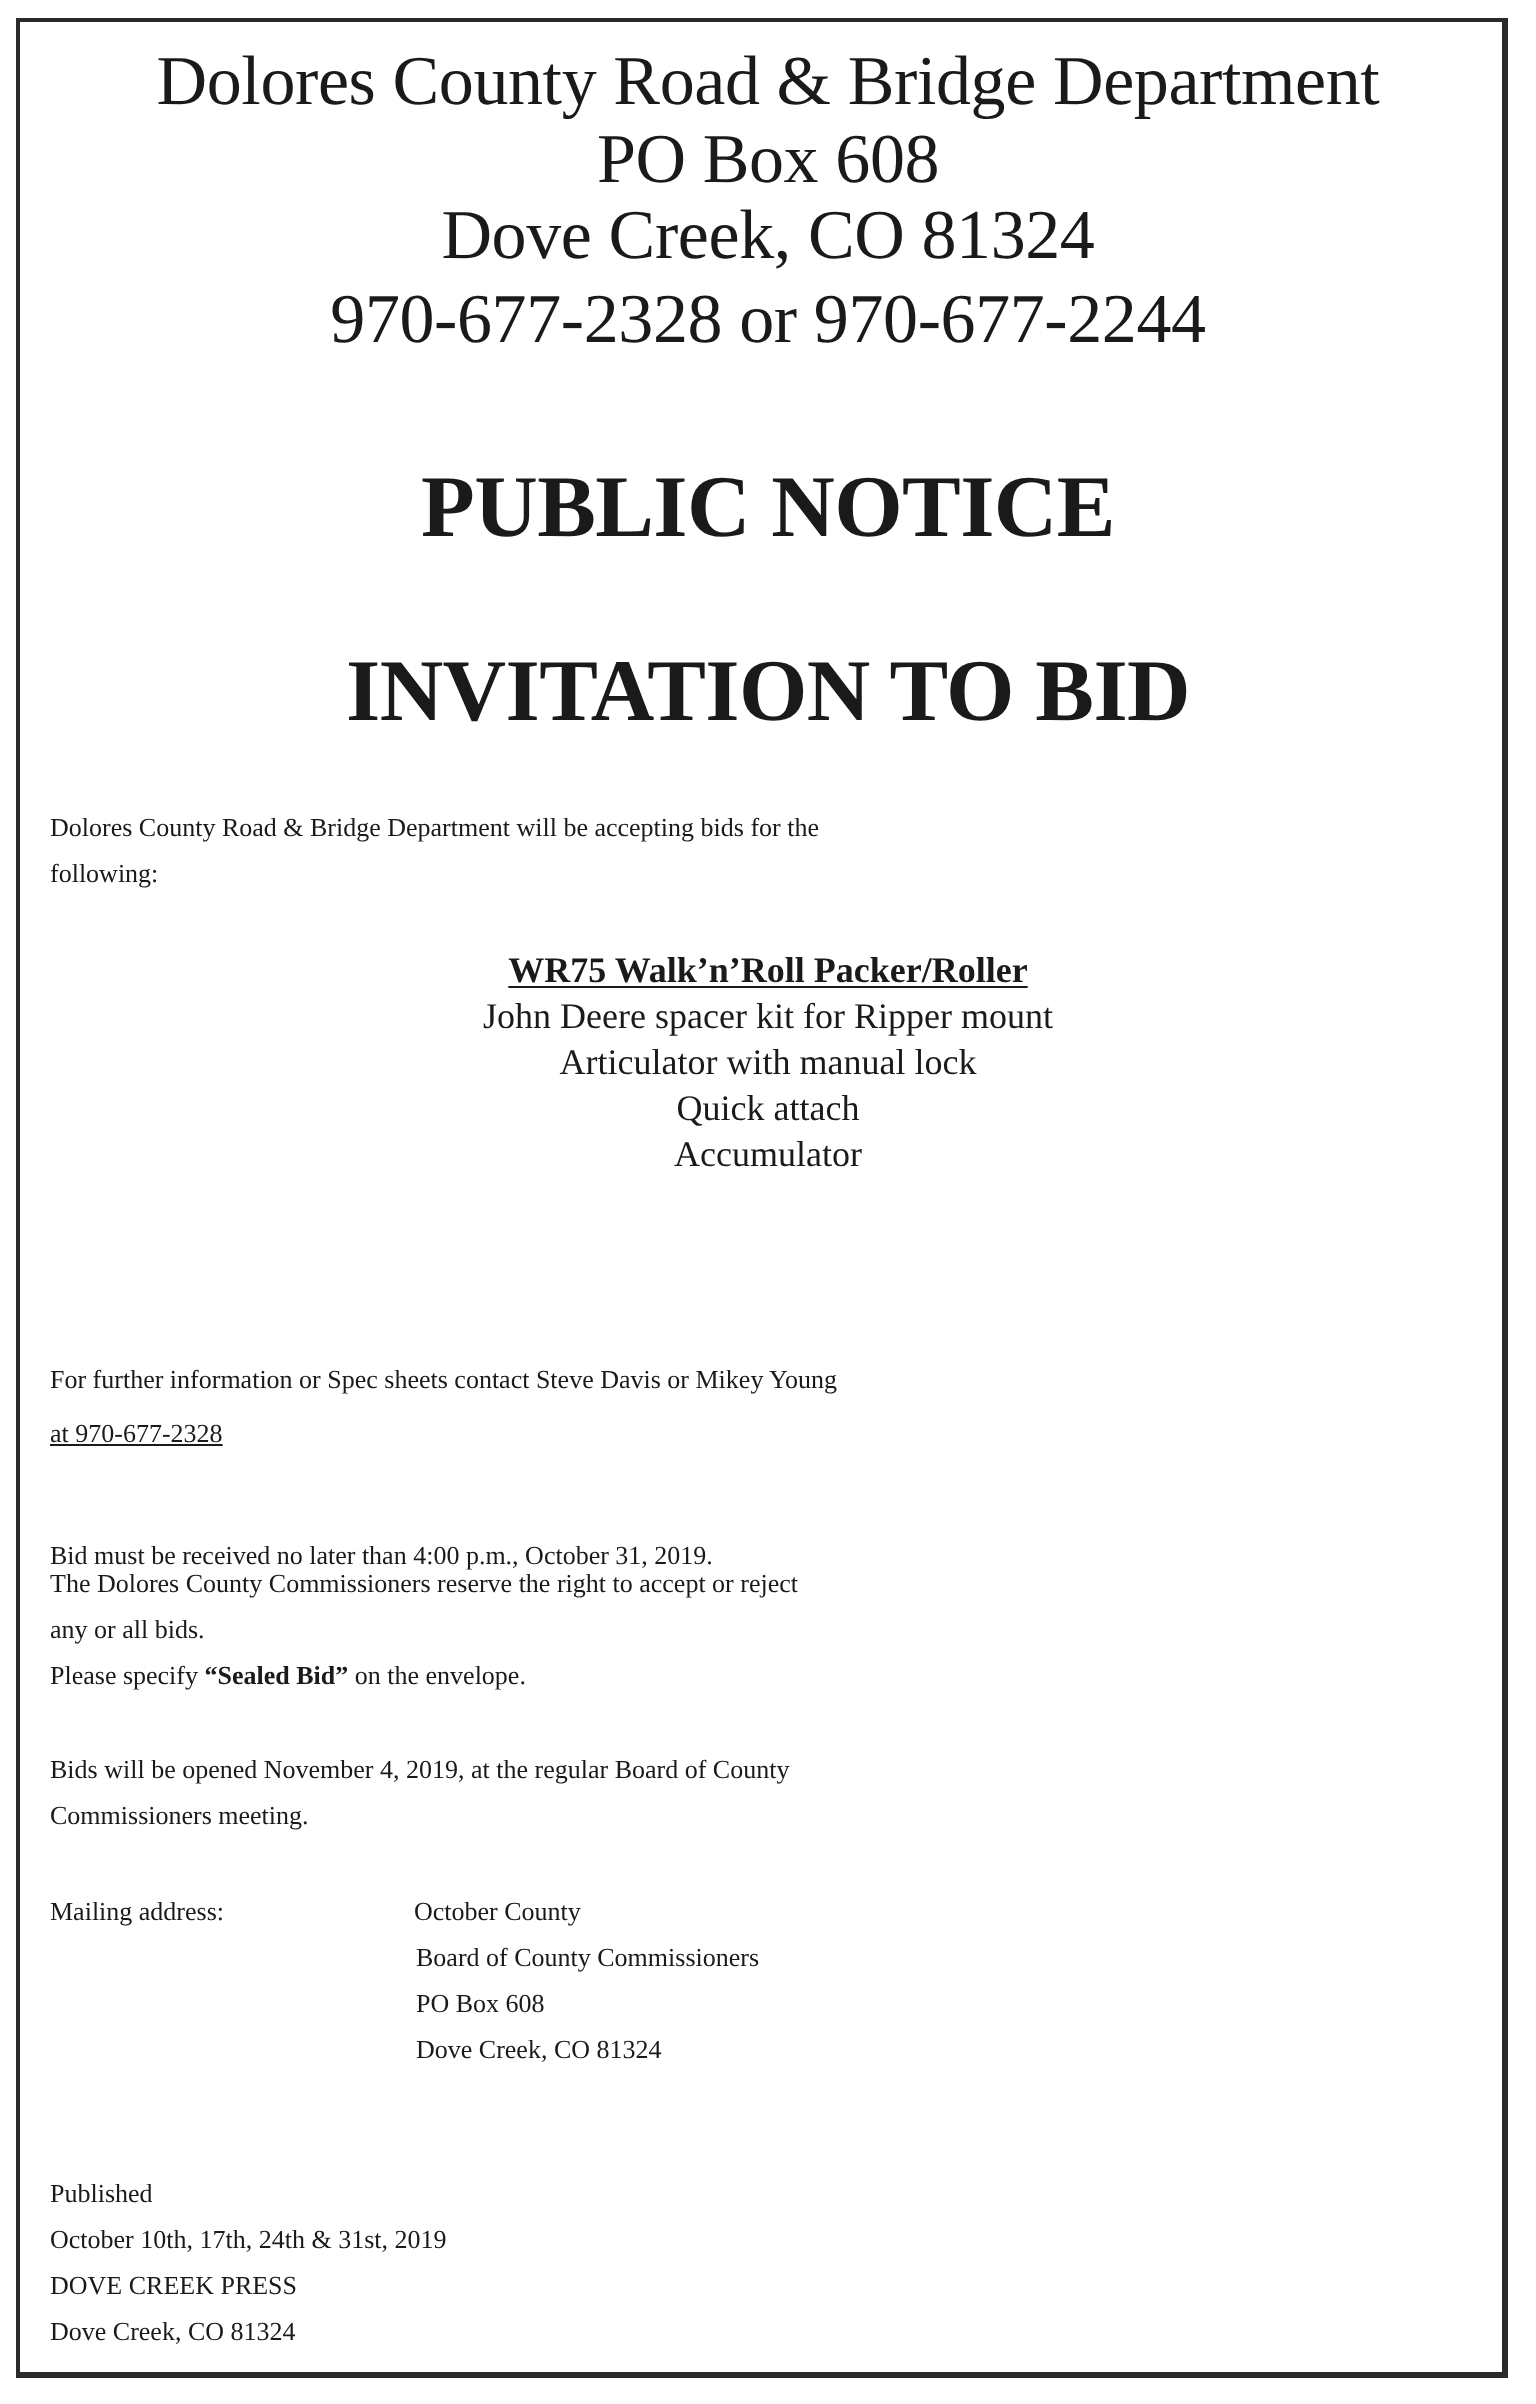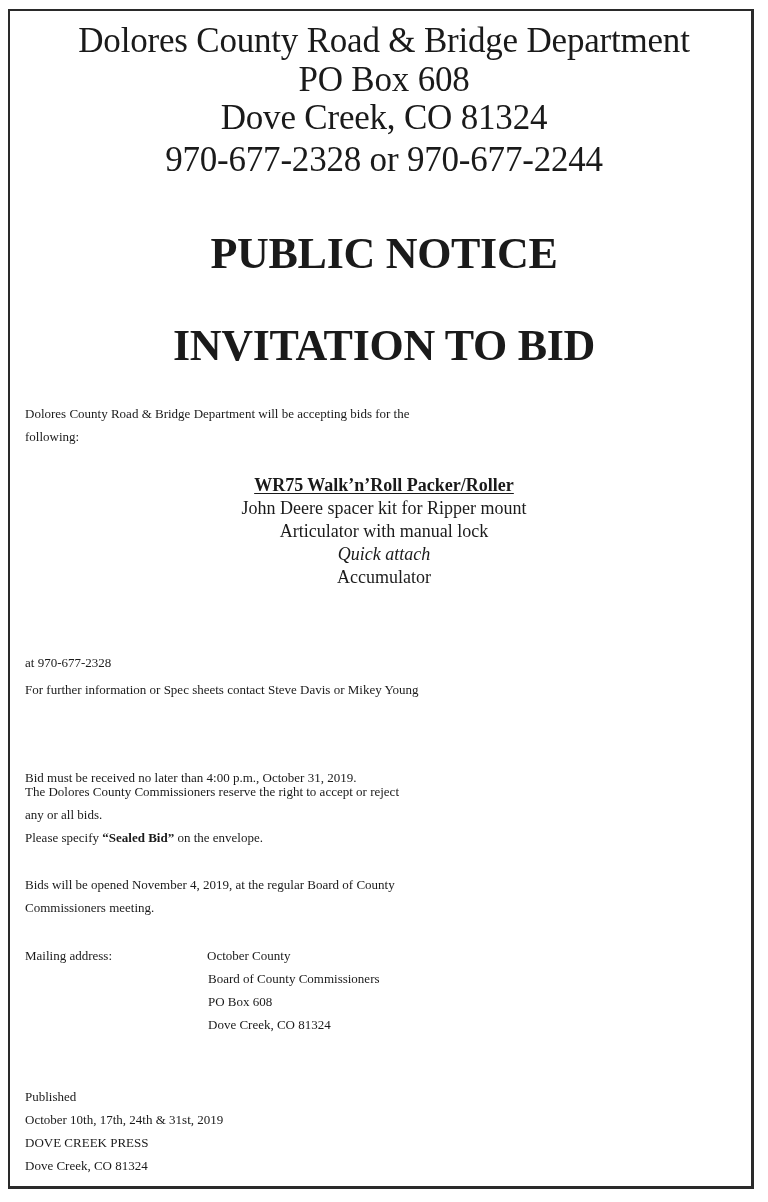--- a/index.html
+++ b/index.html
@@ -28,25 +28,25 @@
 
 <div class="abs center title" style="top:228px;">PUBLIC NOTICE</div>
 <div class="abs center title" style="top:320px;">INVITATION TO BID</div>
 
 <div class="abs body" style="top:402px;">Dolores County Road &amp; Bridge Department will be accepting bids for the</div>
 <div class="abs body" style="top:425px;">following:</div>
 
 <div class="abs center item item-title" style="top:474px;">WR75  Walk’n’Roll Packer/Roller</div>
 <div class="abs center item" style="top:497px;">John Deere spacer kit for Ripper mount</div>
 <div class="abs center item" style="top:520px;">Articulator with manual lock</div>
-<div class="abs center item" style="top:543px;font-style:italic;">Quick attach</div>
+<div class="abs center item" style="top:543px;">Quick attach</div>
 <div class="abs center item" style="top:566px;">Accumulator</div>
 
 <div class="abs body" style="top:678px;">For further information or Spec sheets contact Steve Davis or Mikey Young</div>
-<div class="abs body" style="top:651px;"> at 970-677-2328</div>
+<div class="abs body" style="top:705px;text-decoration:underline;"> at 970-677-2328</div>
 
 <div class="abs body" style="top:766px;"> Bid must be received no later than 4:00 p.m., October 31, 2019.</div>
 
 <div class="abs body" style="top:780px;">The Dolores County Commissioners reserve the right to accept or reject</div>
 <div class="abs body" style="top:803px;">any or all bids.</div>
 <div class="abs body" style="top:826px;"><span>Please specify </span><b class="q">“Sealed Bid”</b><span> on the envelope.</span></div>
 
 <div class="abs body" style="top:873px;">Bids will be opened November 4, 2019, at the regular Board of County</div>
 <div class="abs body" style="top:896px;">Commissioners meeting.</div>
 

